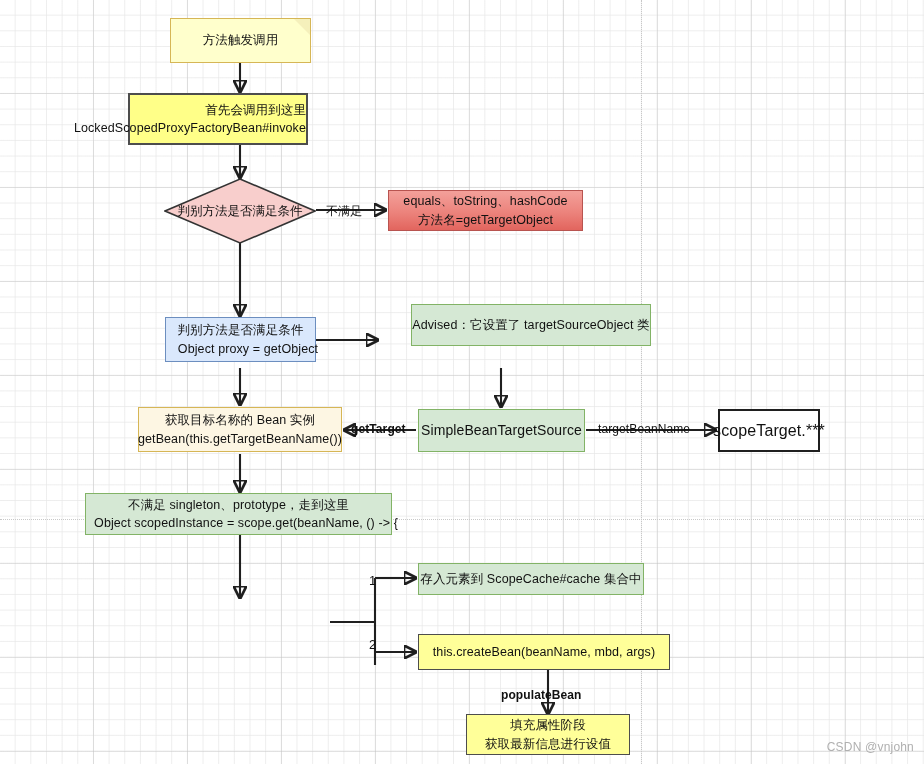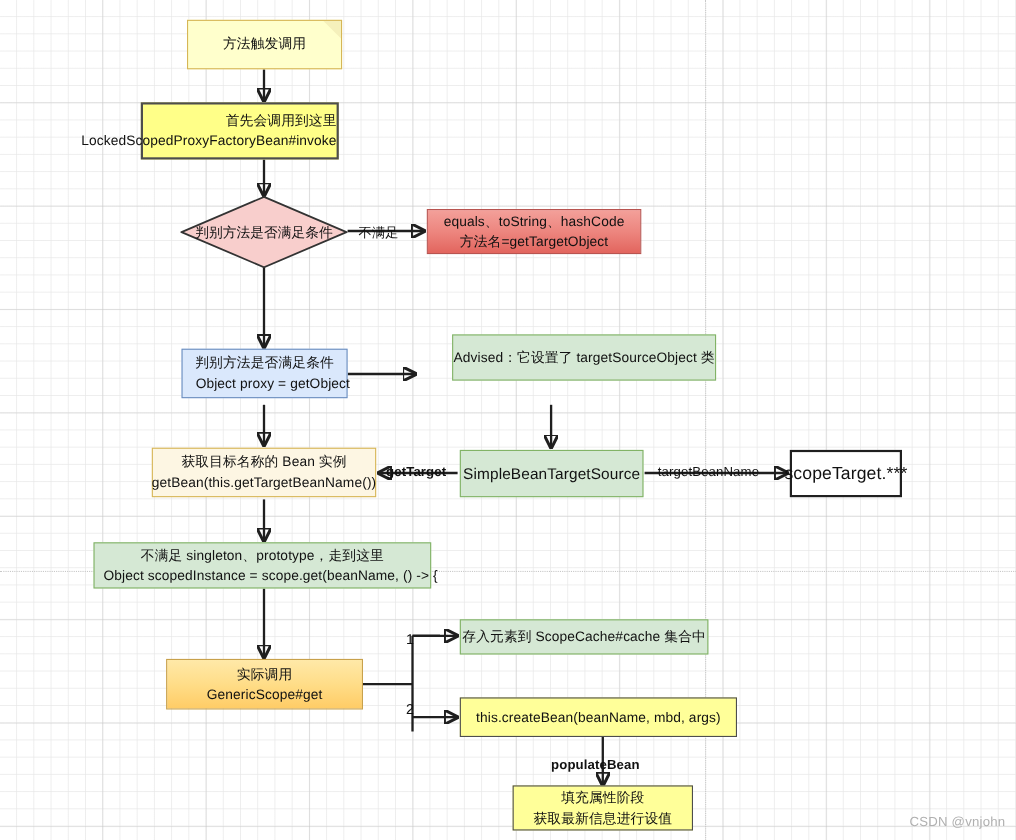--- a/index.html
+++ b/index.html
@@ -277,24 +277,20 @@
 
   <div class="node white" style="left:718px; top:409px; width:102px; height:43px; font-size:16px;">
     <span class="l1">scopeTarget.***</span>
   </div>
 
   <div class="node green" style="left:85px; top:493px; width:307px; height:42px;">
     <span class="l1">不满足 singleton、prototype，走到这里</span>
     <span class="l2 bold">Object scopedInstance = scope.get(beanName, () -&gt; {</span>
   </div>
 
-  <div class="node orange" style="left:151px; top:599px; width:179px; height:46px;">
-    <span class="l1">实际调用</span>
-    <span class="l2">GenericScope#get</span>
-  </div>
 
   <div class="node green" style="left:418px; top:563px; width:226px; height:32px;">
     <span class="l1">存入元素到 ScopeCache#cache 集合中</span>
   </div>
 
   <div class="node yellow-soft" style="left:418px; top:634px; width:252px; height:36px;justify-content:center;">
     <span class="l1">this.createBean(beanName, mbd, args)</span>
   </div>
 
   <div class="node yellow-soft" style="left:466px; top:714px; width:164px; height:41px;">

